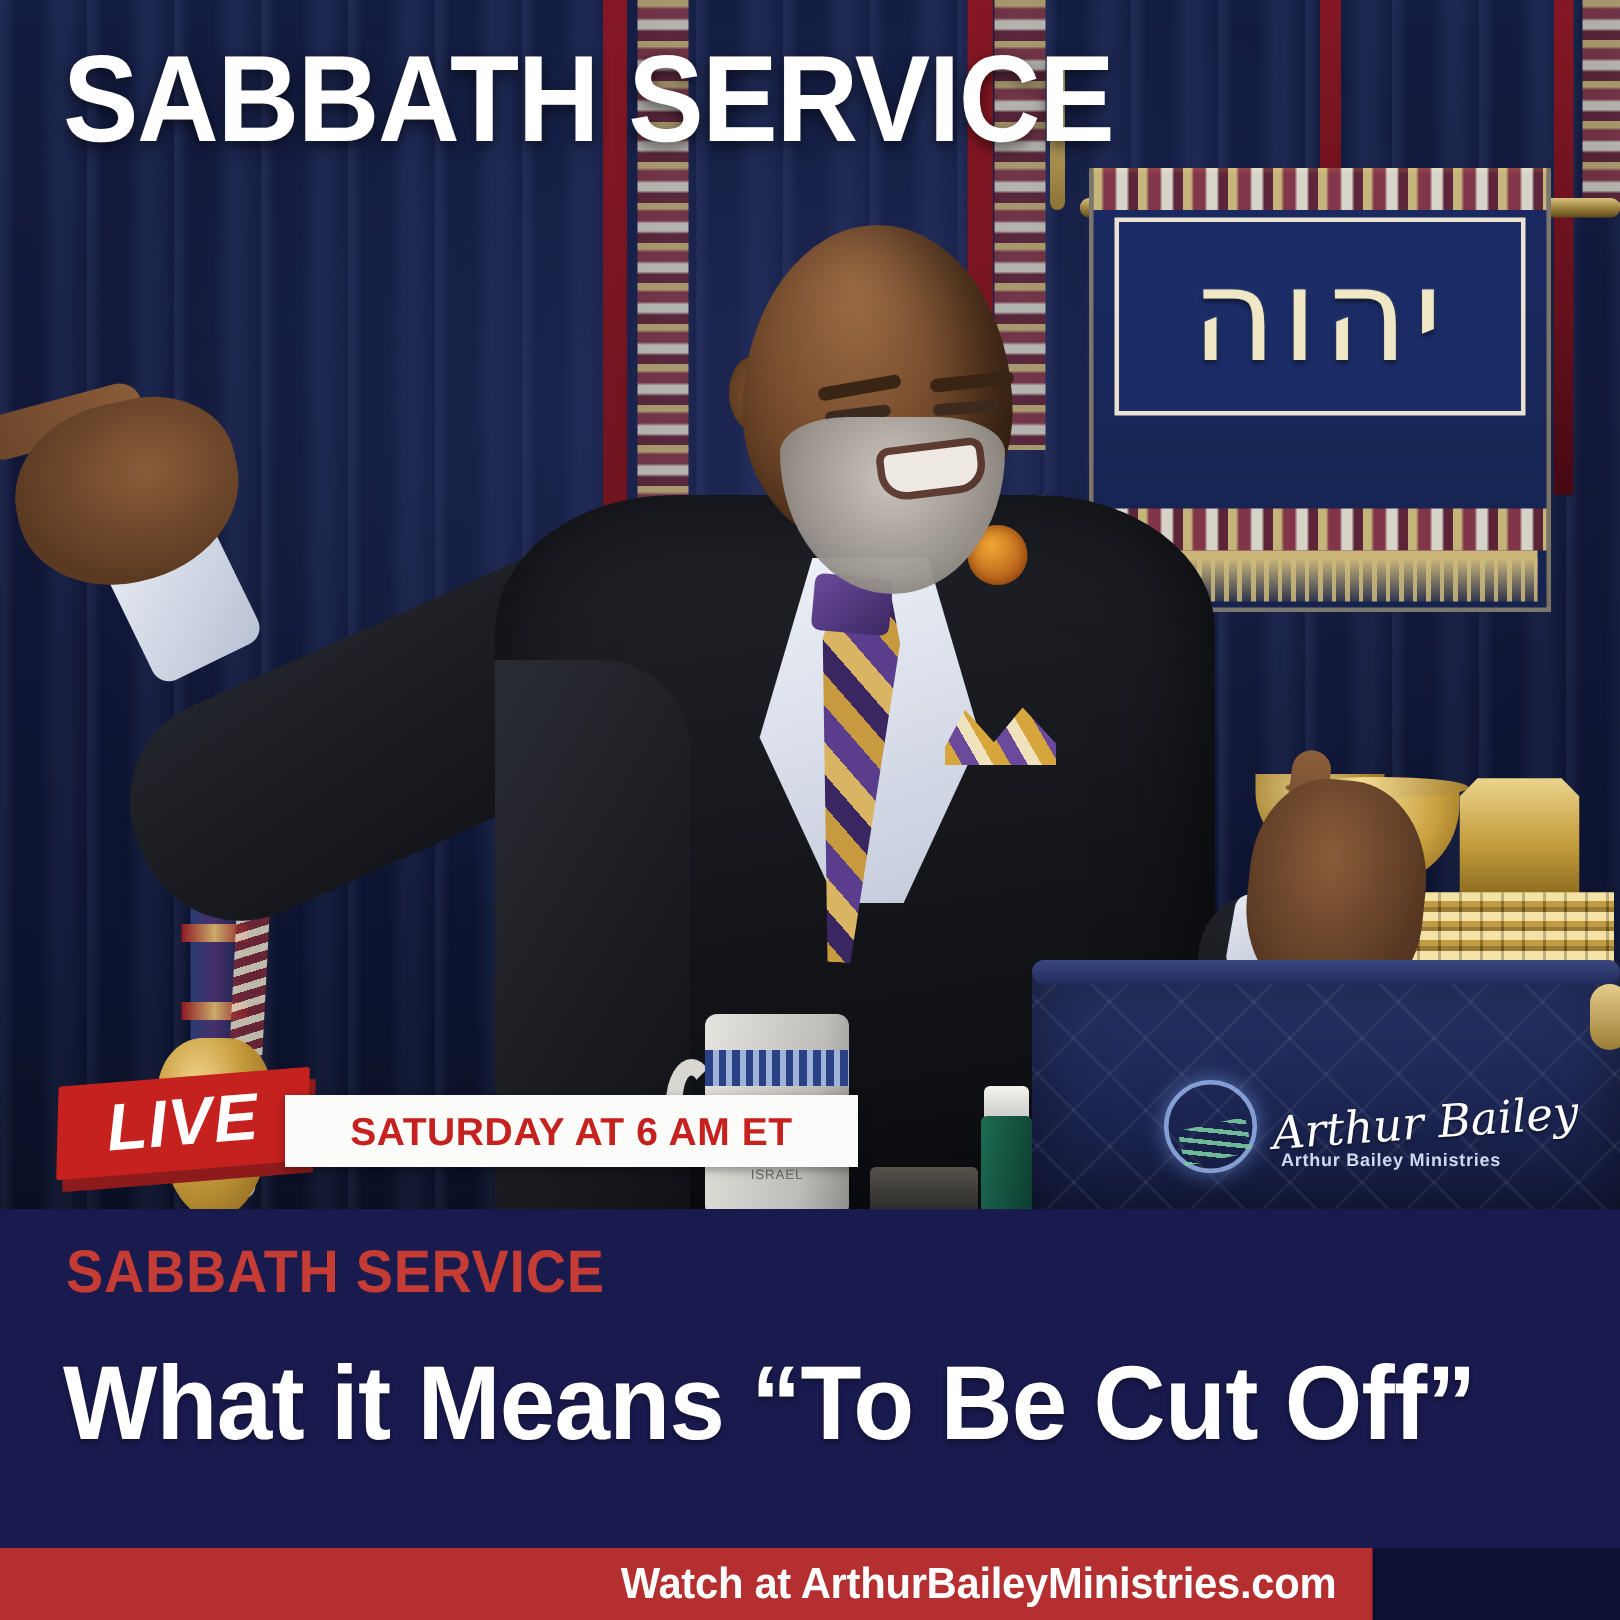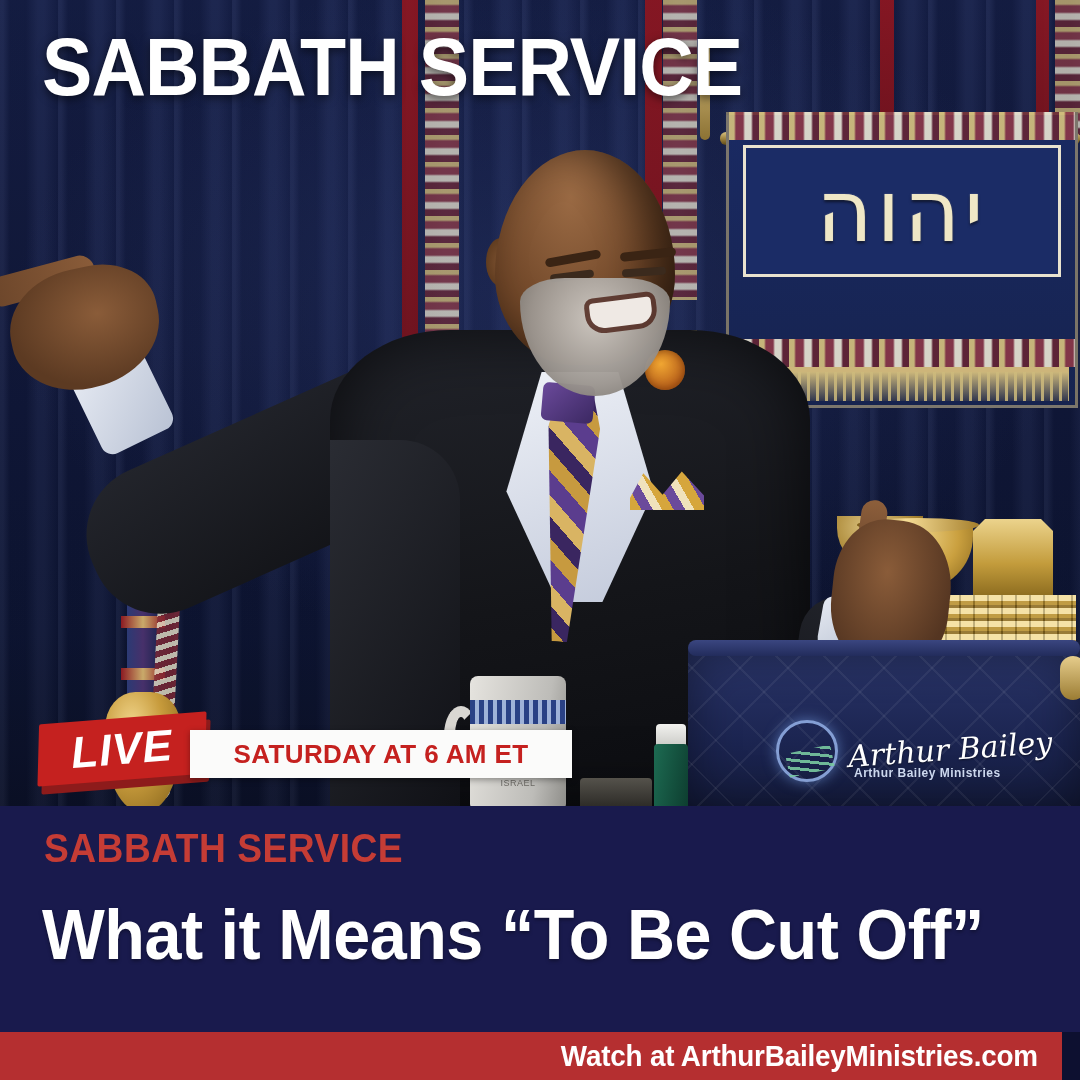--- a/index.html
+++ b/index.html
@@ -53,21 +53,21 @@
   .braid.b4{left:1055px;height:140px;}
 
   
   .rod{position:absolute;left:720px;top:132px;width:360px;height:13px;
        background:linear-gradient(180deg,#d8c17e,#9a7f3c 55%,#5e4a18);border-radius:6px;}
   .rod-finial{position:absolute;left:700px;top:40px;width:10px;height:100px;
        background:linear-gradient(180deg,#e0c887,#8c7234);border-radius:5px;}
 
   
   .banner{
-    position:absolute;left:726px;top:112px;width:352px;height:296px;
+    position:absolute;left:726px;top:112px;width:308px;height:296px;
     background:linear-gradient(180deg,#1a2a63,#16234f);
     border:3px solid rgba(205,183,118,.55);
     padding-left:36px;
   }
   .banner-braid{
     position:absolute;left:0;right:0;height:28px;
     background:repeating-linear-gradient(90deg,
       rgba(216,196,126,.9) 0px, rgba(216,196,126,.9) 5px,
       rgba(148,56,70,.85) 7px, rgba(148,56,70,.85) 14px,
       rgba(235,230,212,.9) 16px, rgba(235,230,212,.9) 22px,
@@ -287,21 +287,21 @@
   }
   .panel-title{
     position:absolute;left:42px;top:94px;color:#ffffff;
     font-weight:bold;font-size:70px;line-height:1;letter-spacing:-.5px;
     transform:scaleX(.95);transform-origin:left top;white-space:nowrap;
     text-shadow:0 2px 4px rgba(0,0,0,.35);
   }
 
   
   .footbar{
-    position:absolute;left:0;top:1032px;width:1062px;height:48px;
+    position:absolute;left:0;top:1032px;width:915px;height:48px;
     background:#b52f30;display:flex;align-items:center;justify-content:flex-end;
   }
   .footbar span{
     color:#ffffff;font-weight:bold;font-size:29px;letter-spacing:-.2px;
     margin-right:24px;transform:scaleX(.96);transform-origin:right center;white-space:nowrap;
   }
 </style>
 </head>
 <body>
 

